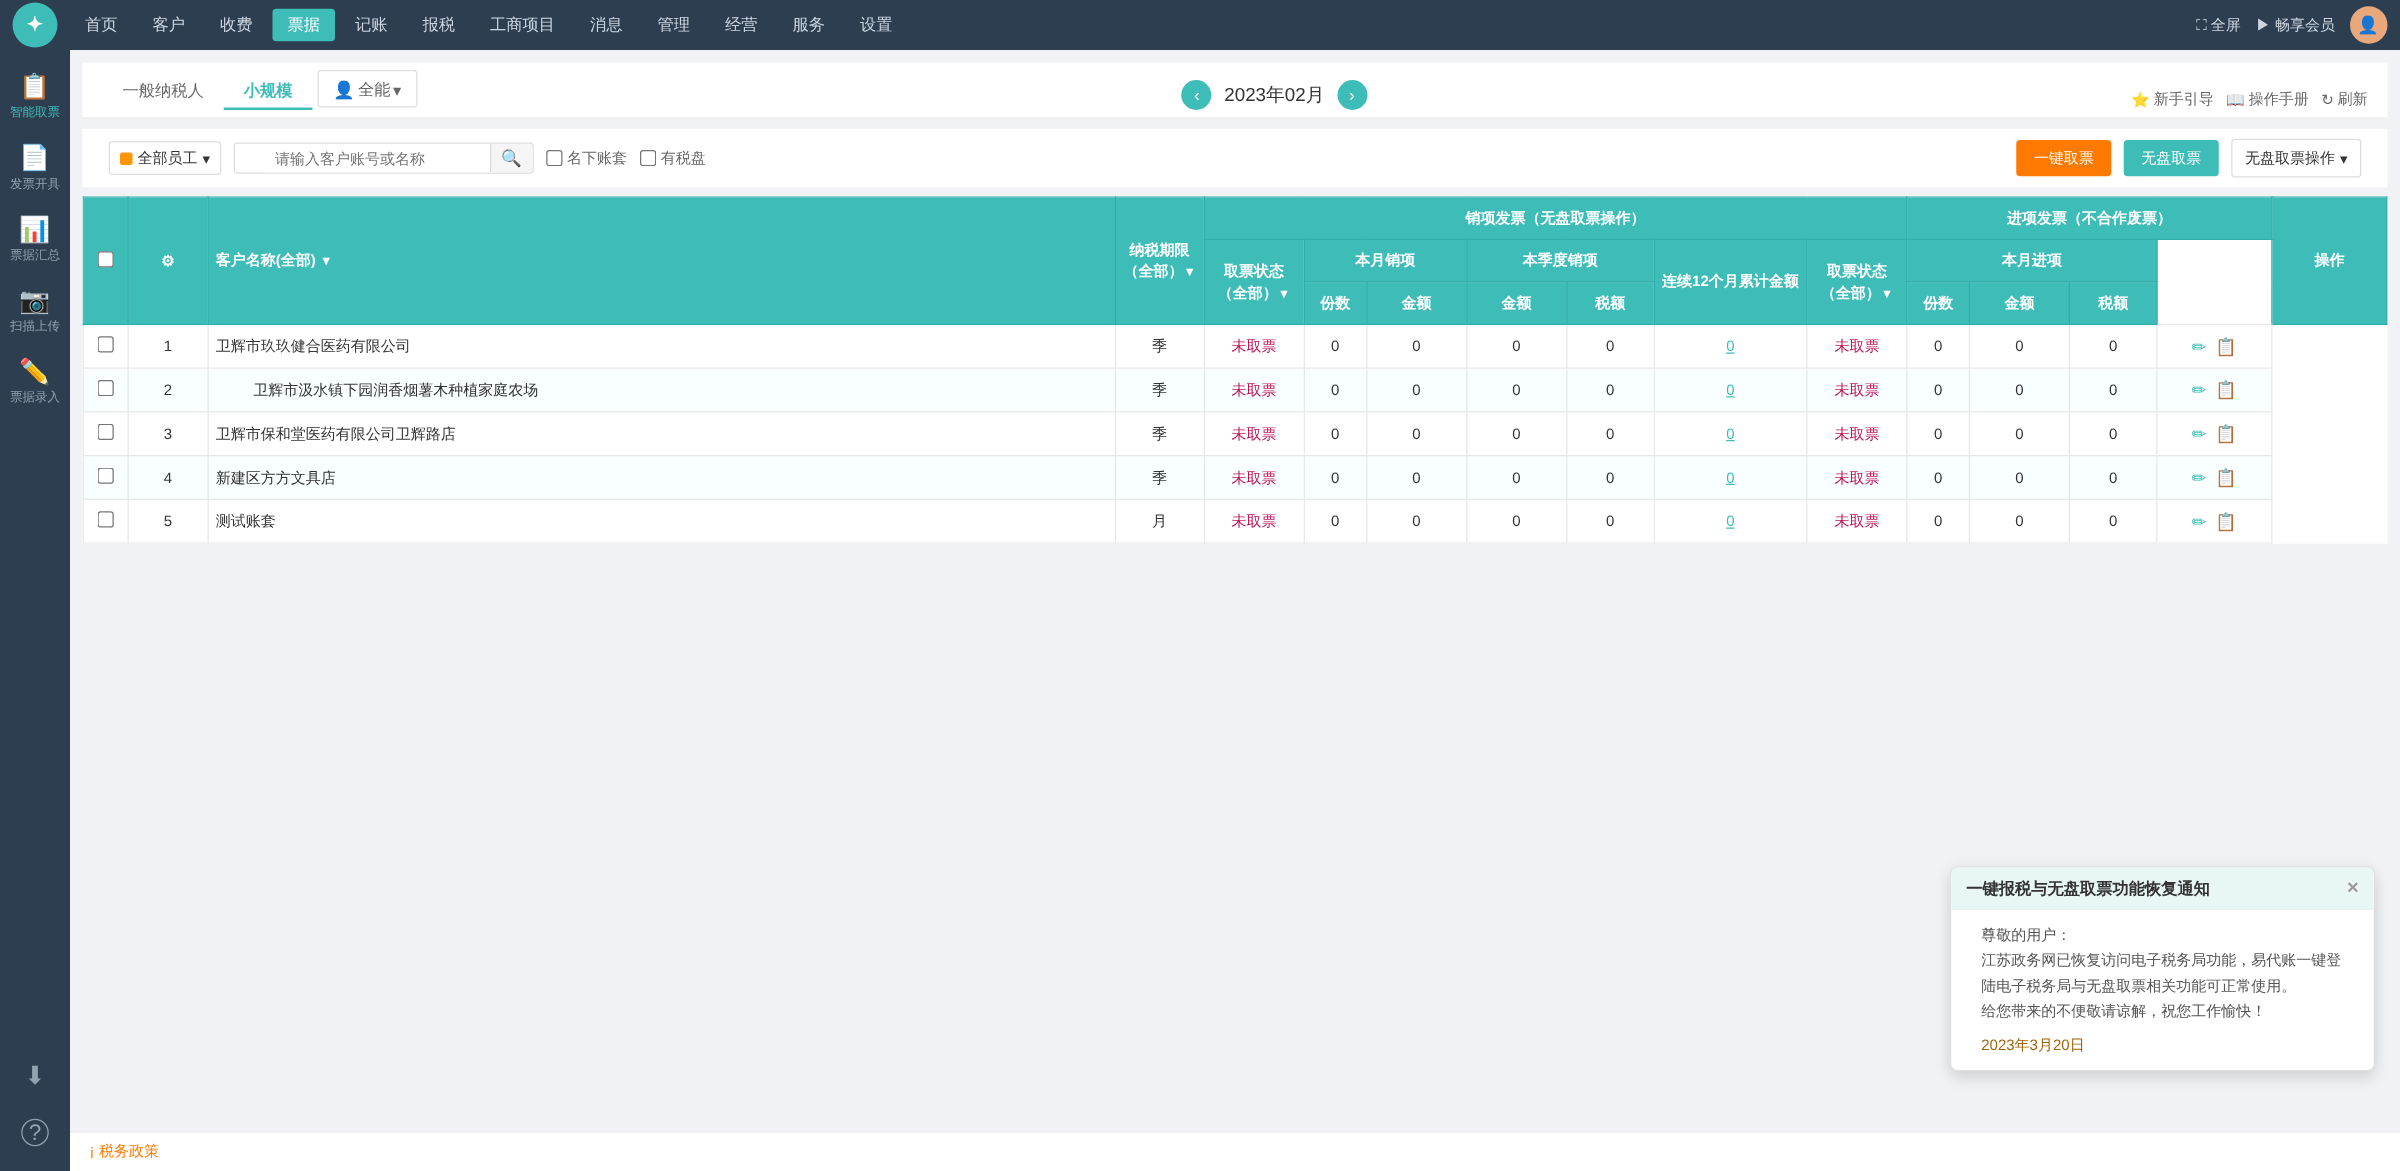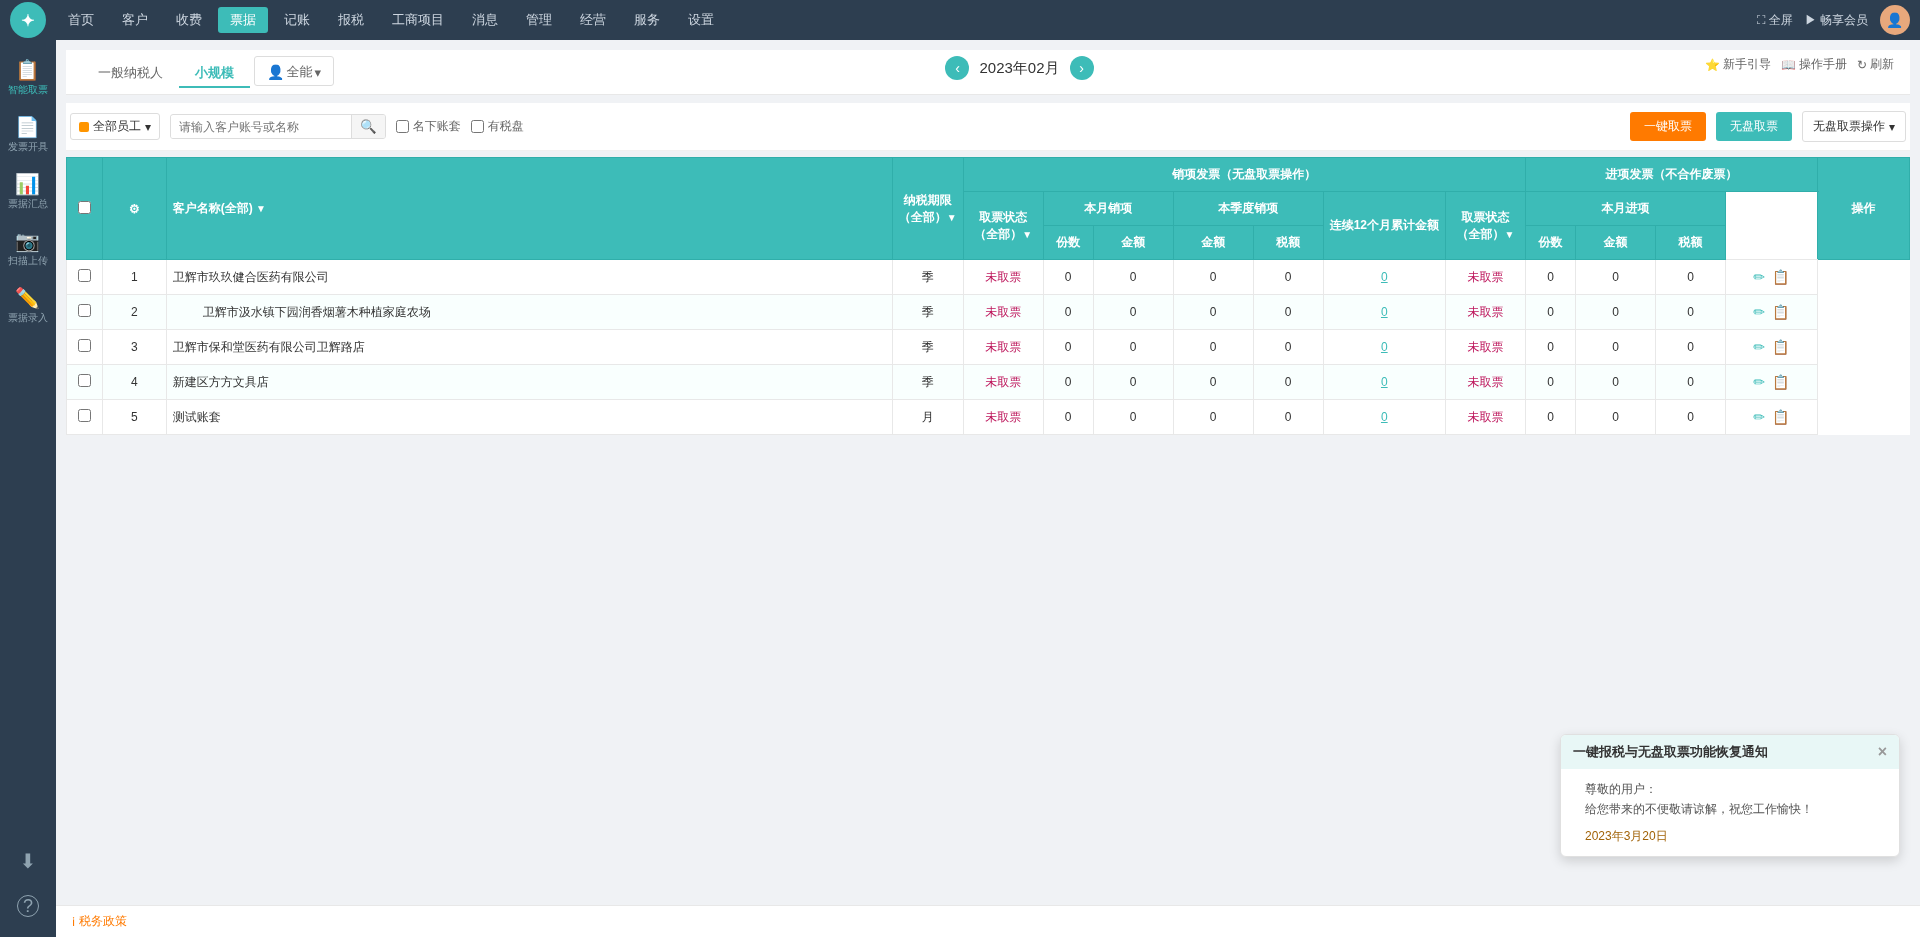--- a/index.html
+++ b/index.html
@@ -99,21 +99,21 @@
       background: #ff9500;
     }
 
     .search-box {
       display: flex; align-items: center;
       border: 1px solid #ddd; border-radius: 3px;
       overflow: hidden;
     }
     .search-box input {
       border: none; outline: none; padding: 4px 8px;
-      font-size: 12px; width: 180px;
+      font-size: 12px; width: 180px; margin-left: 24px;
     }
     .search-box .search-btn {
       background: #f5f5f5; border: none; border-left: 1px solid #ddd;
       padding: 4px 8px; cursor: pointer; color: #666;
     }
 
     .checkbox-label {
       display: flex; align-items: center; gap: 4px;
       font-size: 12px; color: #666; cursor: pointer;
     }
@@ -245,21 +245,21 @@
     .sidebar-bottom {
       margin-top: auto;
       padding-bottom: 10px;
       width: 100%;
       display: flex; flex-direction: column; align-items: center; gap: 4px;
     }
 
     
     .header-row {
       background: white;
-      display: flex; align-items: flex-start;
+      display: flex; align-items: flex-end;
       padding: 6px 16px;
       border-bottom: 1px solid #e8e8e8;
       margin-bottom: 8px;
     }
     .header-row-left { display: flex; align-items: flex-end; gap: 0; }
     .header-row-right { display: flex; align-items: center; gap: 10px; font-size: 12px; color: #666; margin-left: auto; }
     .header-row-right span { cursor: pointer; }
 
     .tab-underline {
       padding: 6px 16px 4px;
@@ -281,21 +281,21 @@
       font-size: 13px;
       color: #666;
       border: 1px solid #ddd;
       border-radius: 3px;
       margin-left: 4px;
       margin-bottom: 2px;
     }
 
     .toolbar-row {
       background: white;
-      padding: 8px 4px;
+      padding: 8px 21px;
       display: flex; align-items: center; gap: 10px;
       border-bottom: 1px solid #f0f0f0;
       margin-bottom: 6px;
     }
   </style>
 </head>
 <body>
 
 <div class="top-nav">
   <div class="top-nav-logo">✦</div>
@@ -564,20 +564,21 @@
 
 </div>
 
 <div class="notification-popup">
   <div class="notification-header">
     <span>一键报税与无盘取票功能恢复通知</span>
     <span class="notification-close">×</span>
   </div>
   <div class="notification-body">
     <div>尊敬的用户：</div>
+    <div>江苏政务网已恢复访问电子税务局功能，易代账一键登陆电子税务局与无盘取票相关功能可正常使用。</div>
     <div>给您带来的不便敬请谅解，祝您工作愉快！</div>
     <div style="color:#a16207;margin-top:6px;">2023年3月20日</div>
   </div>
 </div>
 
 <div class="bottom-bar">
   <div class="tax-policy-link">
     <span>ℹ</span>
     <span>税务政策</span>
   </div>

